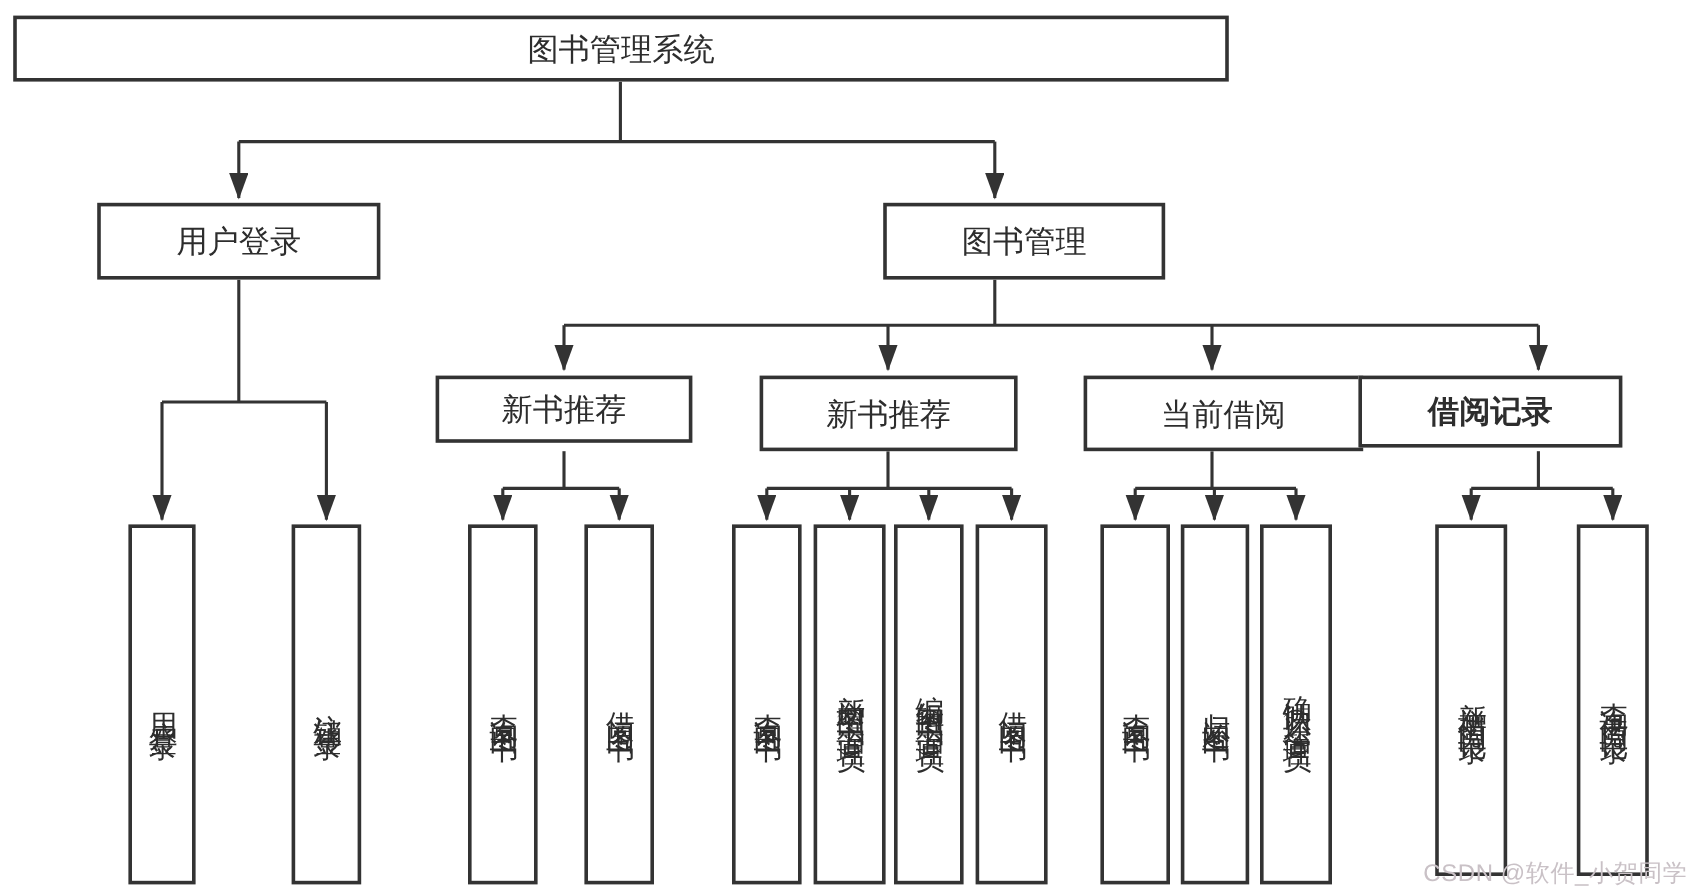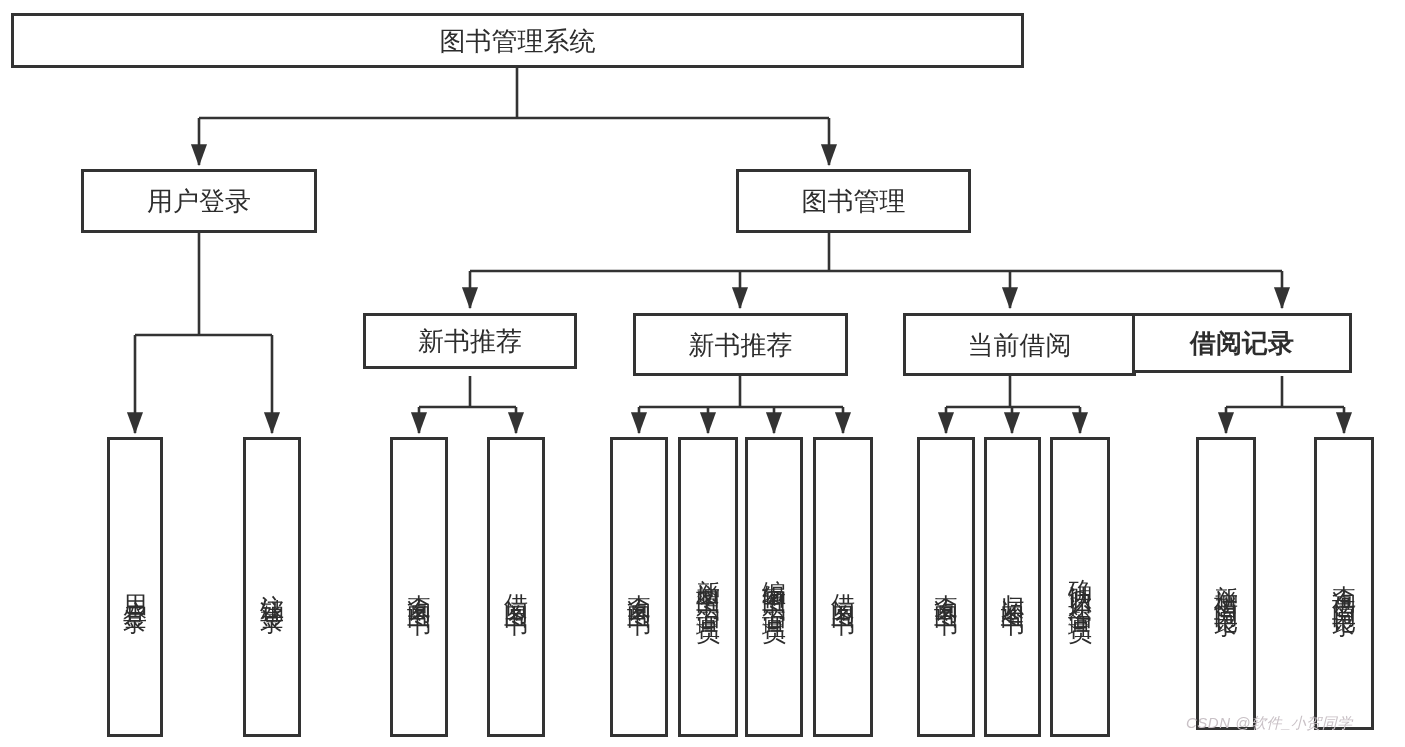--- a/index.html
+++ b/index.html
@@ -37,26 +37,25 @@
     writing-mode:vertical-rl;
     text-orientation:mixed;
     font-size:24px;
     letter-spacing:6px;
     white-space:normal;
   }
   .watermark{
     position:absolute;
     left:1186px;top:714px;
     width:210px;
-    font-size:15px;
+    font-size:20px;
     color:var(--watermark);
     white-space:nowrap;
     z-index:5;
     letter-spacing:0.5px;
-    font-style:italic;
   }
 </style>
 </head>
 <body>
 
 <div class="stage">
 
   <svg class="connectors" width="1405" height="747" viewBox="0 0 1405 747">
     <defs>
       <marker id="arw" markerWidth="9" markerHeight="6.6" refX="8" refY="3.1" orient="auto">

